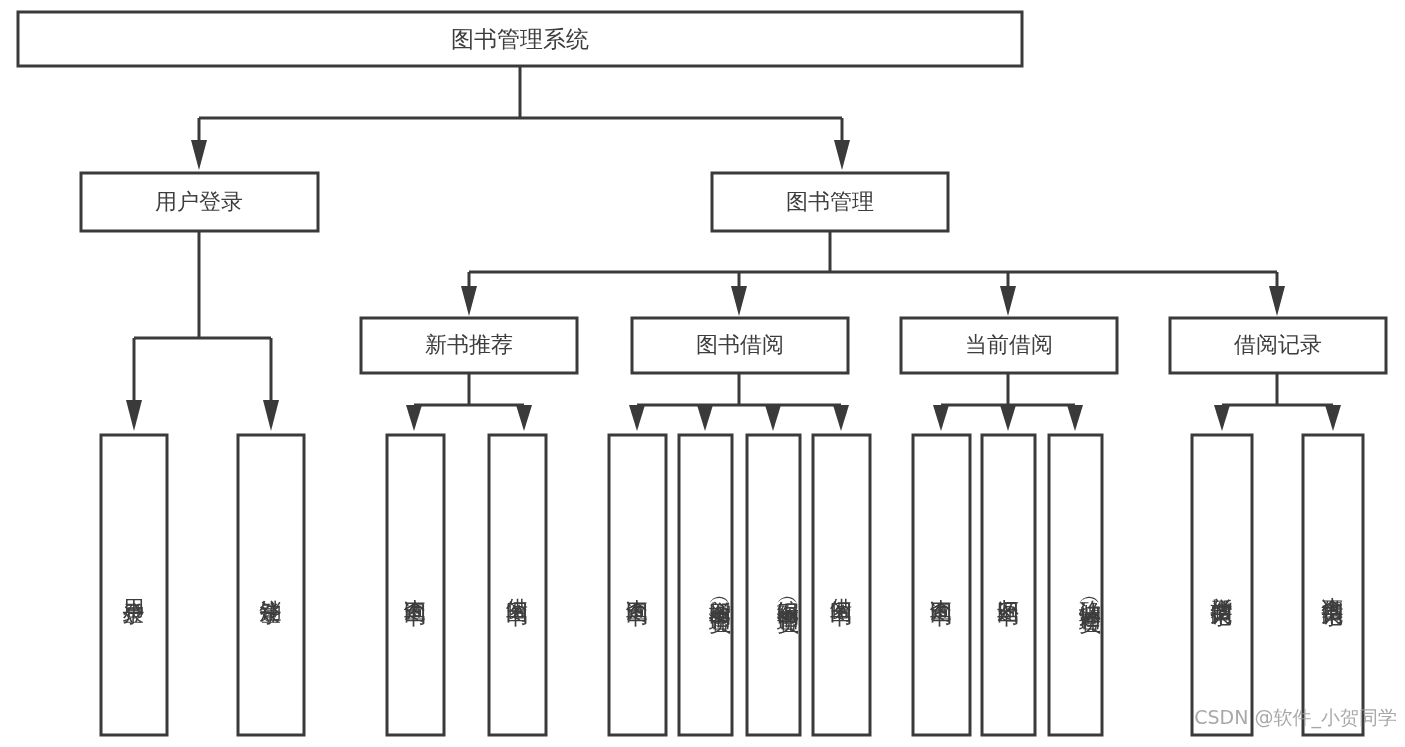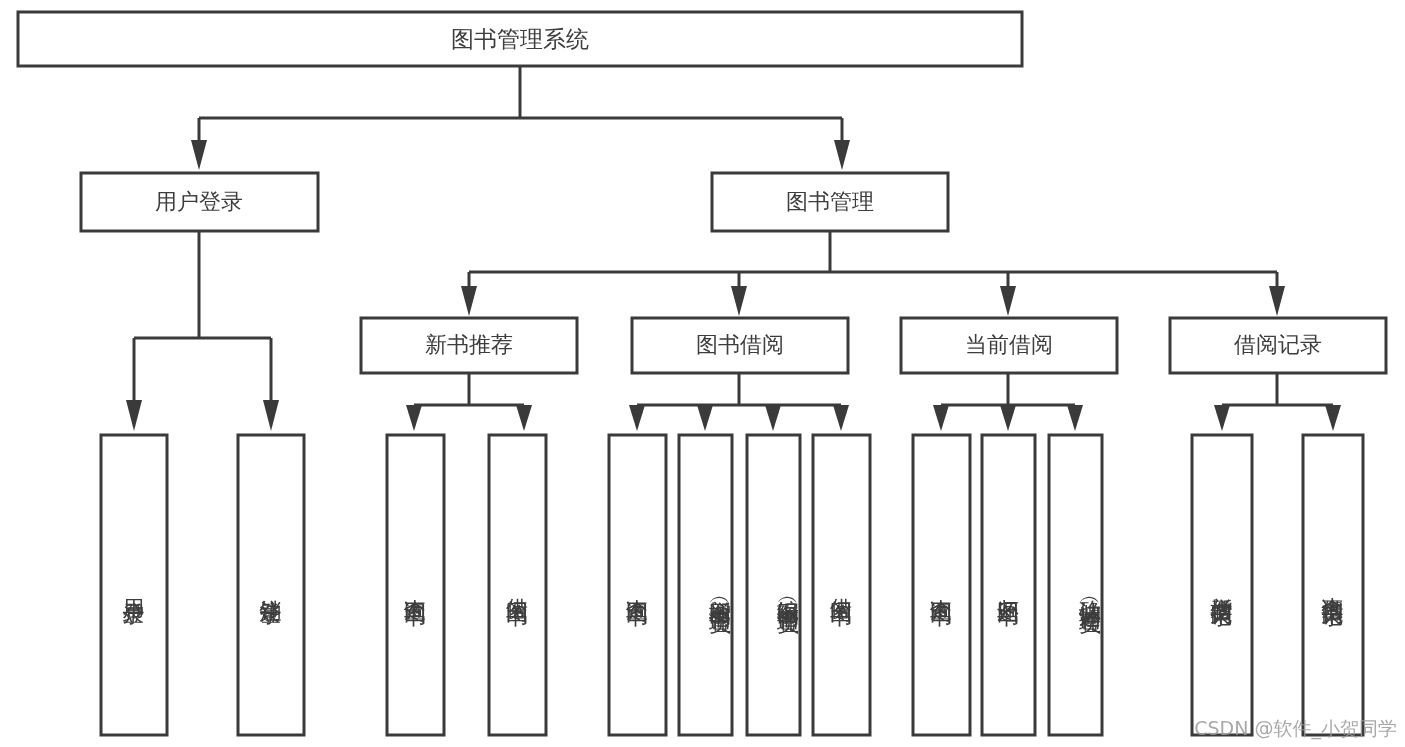--- a/index.html
+++ b/index.html
@@ -69,21 +69,21 @@
     display: flex;
     align-items: center;
     justify-content: center;
     letter-spacing: 2px;
     white-space: nowrap;
     pointer-events: none;
   }
   #watermark {
     position: absolute;
     right: 8px;
-    bottom: 5px;
+    bottom: 16px;
     font-family: "DejaVu Sans", "Liberation Sans", sans-serif;
     font-size: 19px;
     color: #9a9a9a;
     opacity: 0.85;
     white-space: nowrap;
   }
 </style>
 </head>
 <body>
 

